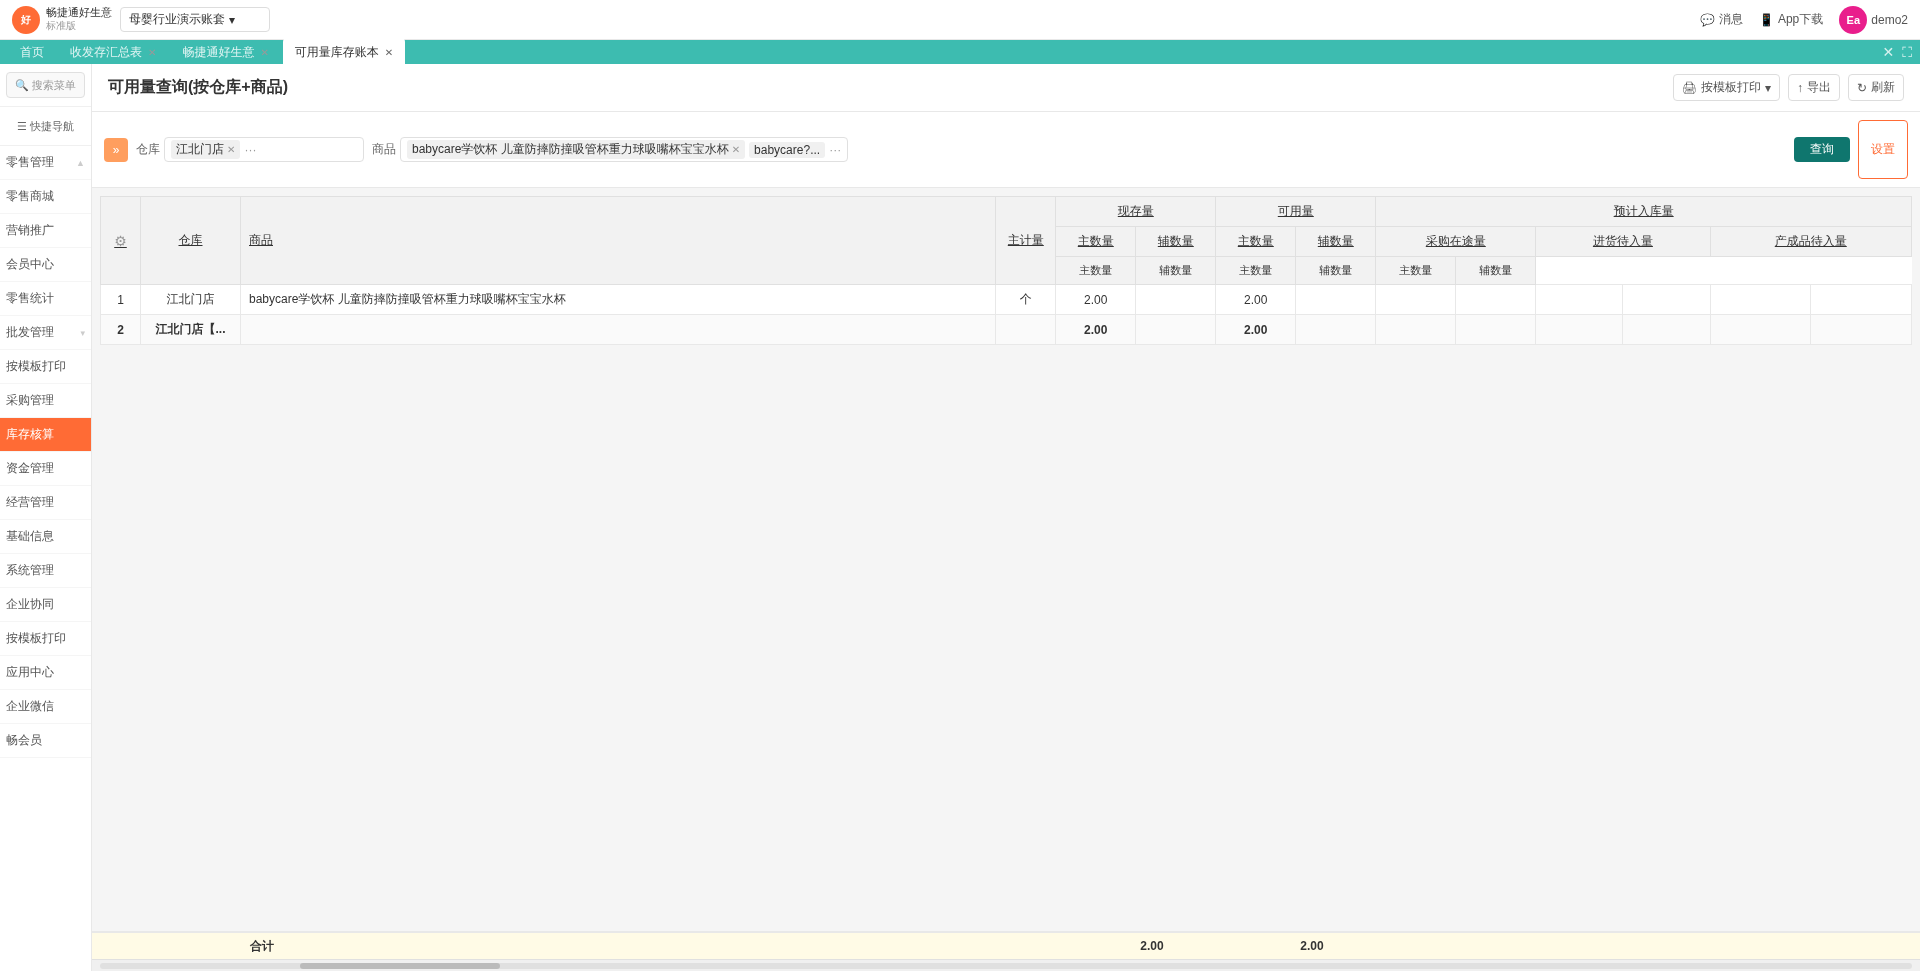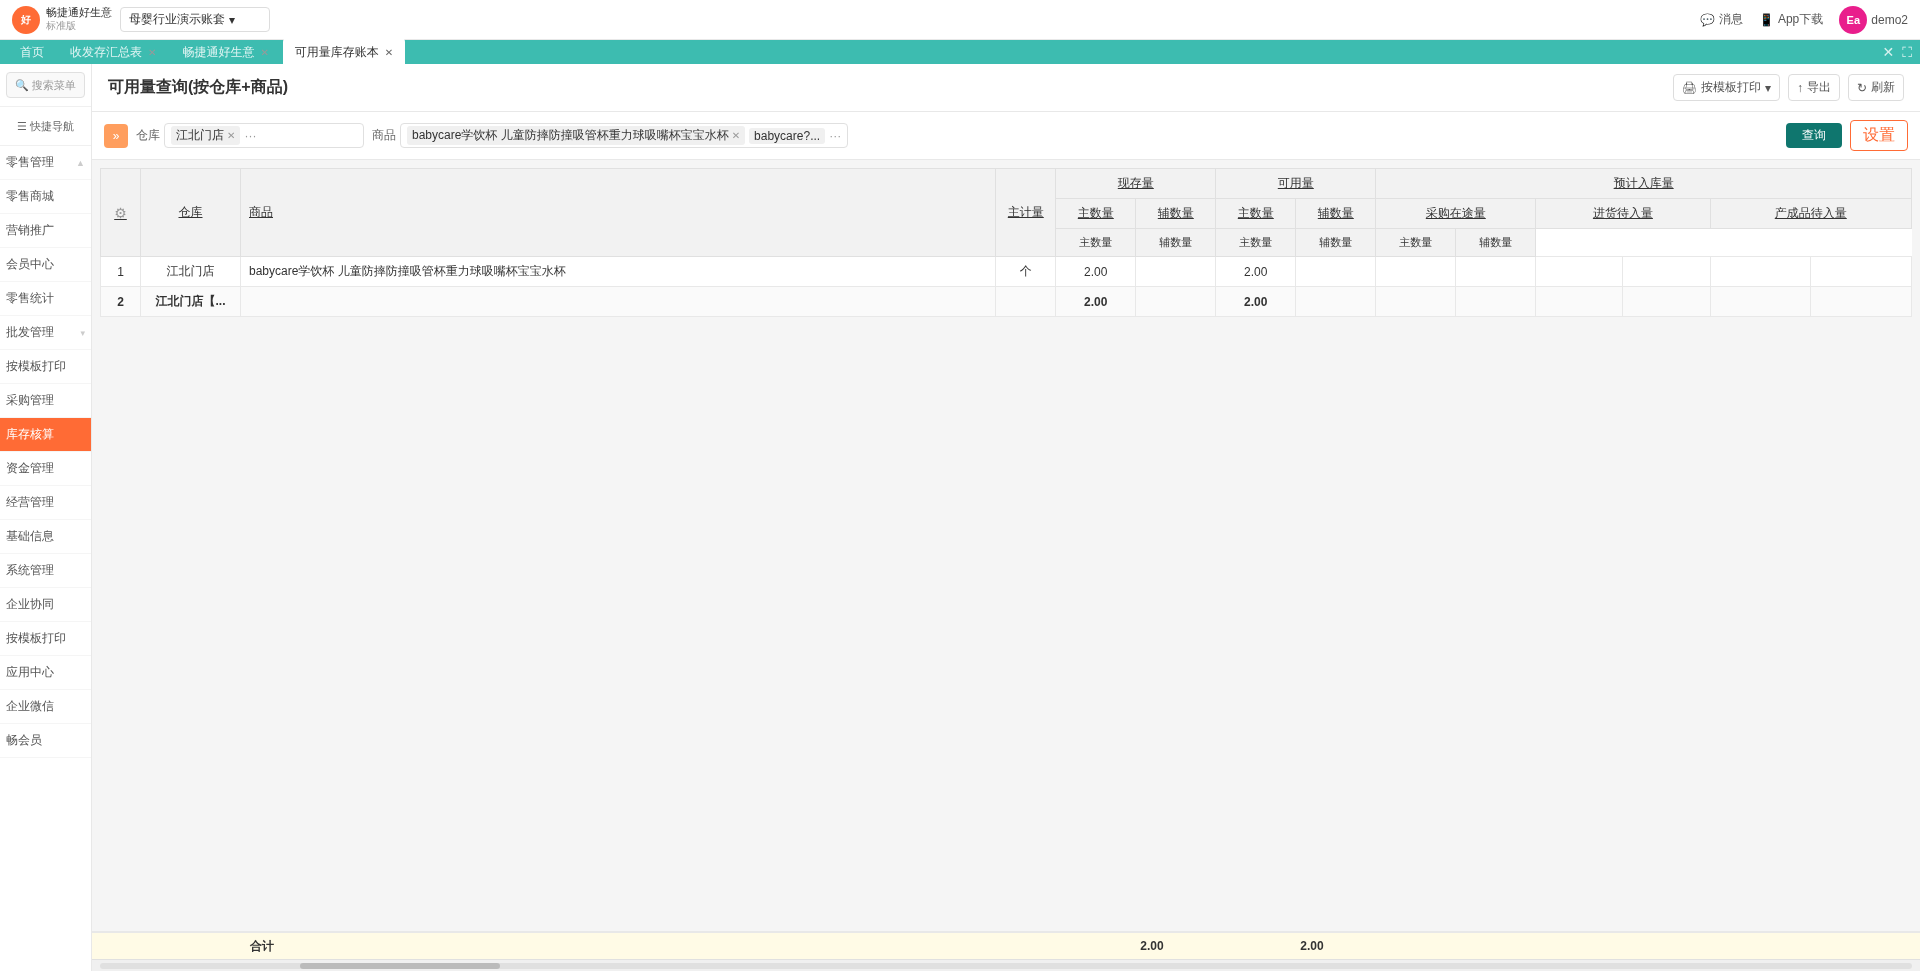--- a/index.html
+++ b/index.html
@@ -126,21 +126,21 @@
     }
     .filter-expand-btn { width: 24px; height: 24px; background: #ff9e5e; border-radius: 4px; display: flex; align-items: center; justify-content: center; color: white; cursor: pointer; font-size: 12px; }
     .filter-field { display: flex; align-items: center; gap: 4px; }
     .filter-label { color: #666; font-size: 12px; white-space: nowrap; }
     .filter-input-group { display: flex; align-items: center; border: 1px solid #e0e0e0; border-radius: 4px; padding: 2px 6px; background: #fff; min-width: 200px; gap: 4px; font-size: 12px; color: #333; }
     .filter-tag { display: flex; align-items: center; gap: 3px; background: #f0f0f0; border-radius: 3px; padding: 1px 5px; }
     .filter-tag-close { color: #999; cursor: pointer; font-size: 10px; }
     .filter-more { color: #999; cursor: pointer; }
     .filter-right { margin-left: auto; display: flex; align-items: center; gap: 8px; }
     .btn-query { background: #0f766e; color: white; border: none; border-radius: 4px; padding: 4px 16px; font-size: 12px; cursor: pointer; }
-    .btn-settings { background: white; color: #ff6b35; border: 1px solid #ff6b35; border-radius: 4px; padding: 4px 12px; font-size: 16px; cursor: pointer; }
+    .btn-settings { background: white; color: #ff6b35; border: 1px solid #ff6b35; border-radius: 4px; padding: 20px 12px; font-size: 12px; cursor: pointer; }
 
     
     .table-container {
       flex: 1;
       overflow: auto;
       padding: 8px;
     }
     table {
       width: 100%;
       border-collapse: collapse;

